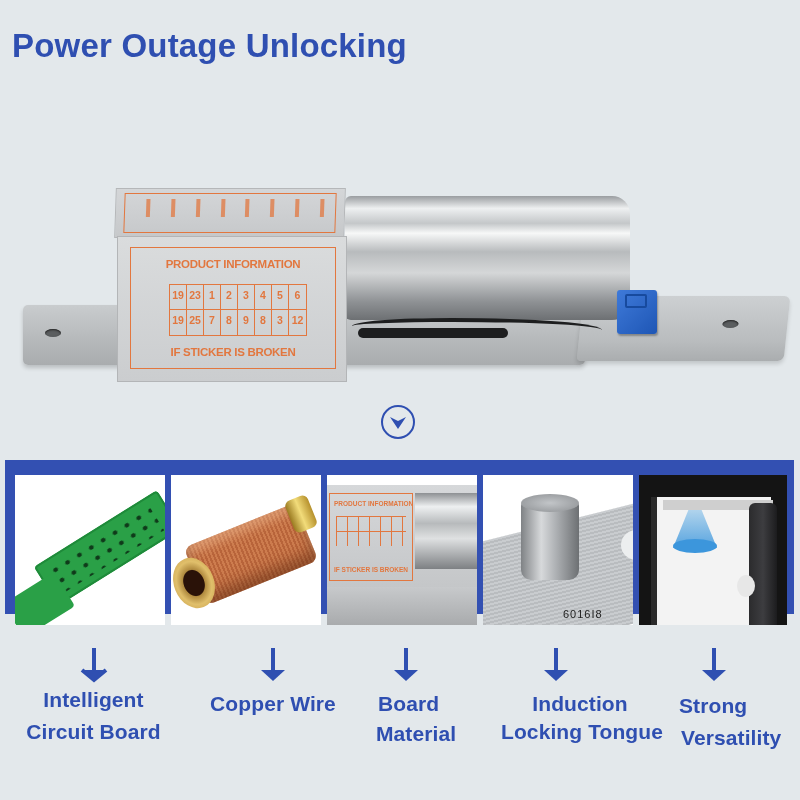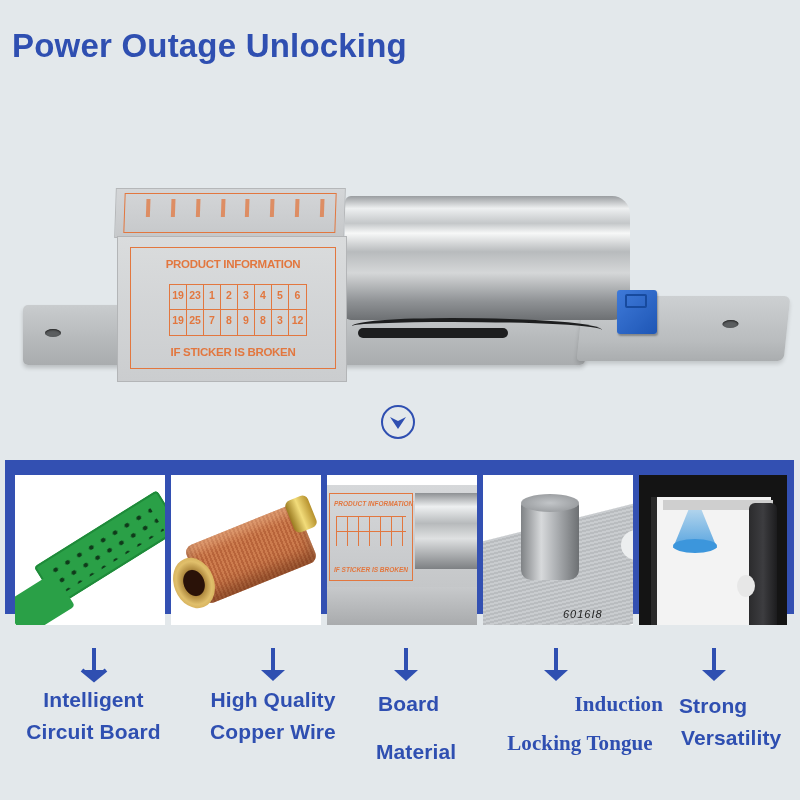--- a/index.html
+++ b/index.html
@@ -99,21 +99,20 @@
   .chevron {
     position: absolute; left: 381px; top: 405px; width: 34px; height: 34px;
     border: 2px solid #2f4fb1; border-radius: 50%;
     display: flex; align-items: center; justify-content: center;
   }
   .chevron svg { width: 20px; height: 20px; }
   
   .panel {
     position: absolute; left: 5px; top: 460px; width: 789px; height: 154px;
     background: #3350b2;
-    font-style: italic;
   }
   .tile {
     position: absolute; top: 15px; height: 150px; background: #ffffff; overflow: hidden;
   }
   
   .pcb {
     position: absolute; left: 20px; top: 50px; width: 145px; height: 46px;
     background: #2aa047; transform: rotate(-32deg); border-radius: 4px;
     box-shadow: inset 0 0 0 2px #1f8a3a;
   }
@@ -299,38 +298,37 @@
       <path d="M6 24 L18 35 L30 24 Z" fill="#2f4fb1"></path>
     </svg>
   <span class="l1" style="margin-top:4px;">Intelligent</span>
   <span class="l2" style="margin-top:8px;">Circuit Board</span>
 </div>
 <div class="feature" style="left:198px; width:150px;">
   <svg class="arrow" viewBox="0 0 36 38">
       <path d="M18 2 V30" stroke="#2f4fb1" stroke-width="4" fill="none"></path>
       <path d="M6 24 L18 35 L30 24 Z" fill="#2f4fb1"></path>
     </svg>
-  <span class="l1" style="margin-top:4px;">High Quality</span>
   <span class="l2" style="margin-top:8px;">Copper Wire</span>
 </div>
 <div class="feature" style="left:370px; width:105px;">
   <svg class="arrow" viewBox="0 0 36 38" style="margin-left:18px;">
       <path d="M18 2 V30" stroke="#2f4fb1" stroke-width="4" fill="none"></path>
       <path d="M6 24 L18 35 L30 24 Z" fill="#2f4fb1"></path>
     </svg>
   <span class="l1" style="margin-top:8px; text-align:left; padding-left:8px;">Board</span>
-  <span class="l2" style="margin-top:24px; text-align:left; padding-left:6px;">Material</span>
+  <span class="l2" style="margin-top:6px; text-align:left; padding-left:6px;">Material</span>
 </div>
 <div class="feature" style="left:493px; width:170px;">
   <svg class="arrow" viewBox="0 0 36 38" style="margin-left:45px;">
       <path d="M18 2 V30" stroke="#2f4fb1" stroke-width="4" fill="none"></path>
       <path d="M6 24 L18 35 L30 24 Z" fill="#2f4fb1"></path>
     </svg>
-  <span class="l1" style="margin-top:8px; text-align:right; padding-left:4px;font-family:Liberation Serif, serif;">Induction</span>
-  <span class="l2" style="margin-top:14px; text-align:center; padding-left:4px;font-family:Liberation Serif, serif;">Locking Tongue</span>
+  <span class="l1" style="margin-top:8px; text-align:center; padding-left:4px;">Induction</span>
+  <span class="l2" style="margin-top:4px; text-align:right; padding-left:4px;">Locking Tongue</span>
 </div>
 <div class="feature" style="left:676px; width:124px;">
   <svg class="arrow" viewBox="0 0 36 38" style="margin-left:20px;">
       <path d="M18 2 V30" stroke="#2f4fb1" stroke-width="4" fill="none"></path>
       <path d="M6 24 L18 35 L30 24 Z" fill="#2f4fb1"></path>
     </svg>
   <span class="l1" style="margin-top:10px; text-align:left; padding-left:3px;">Strong</span>
   <span class="l2" style="margin-top:8px; text-align:left; padding-left:5px;">Versatility</span>
 </div>
 

